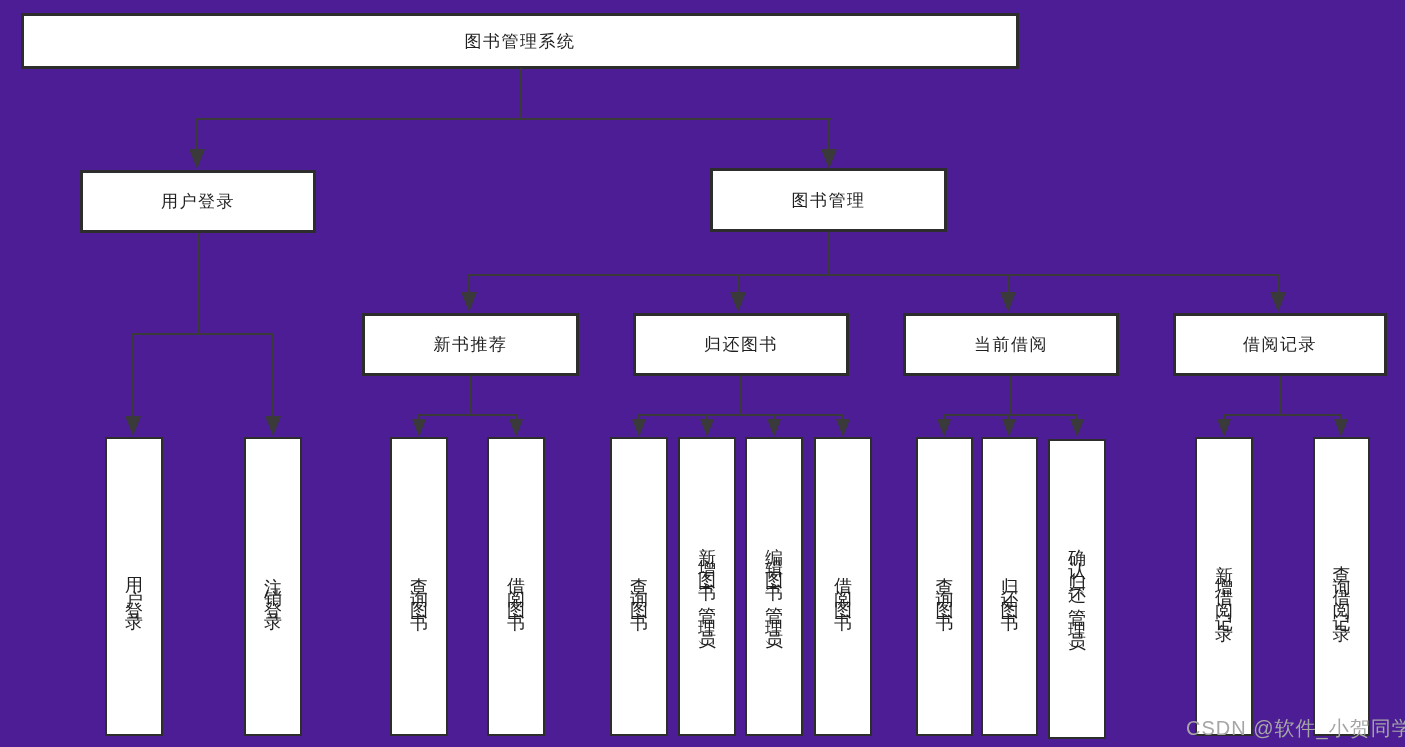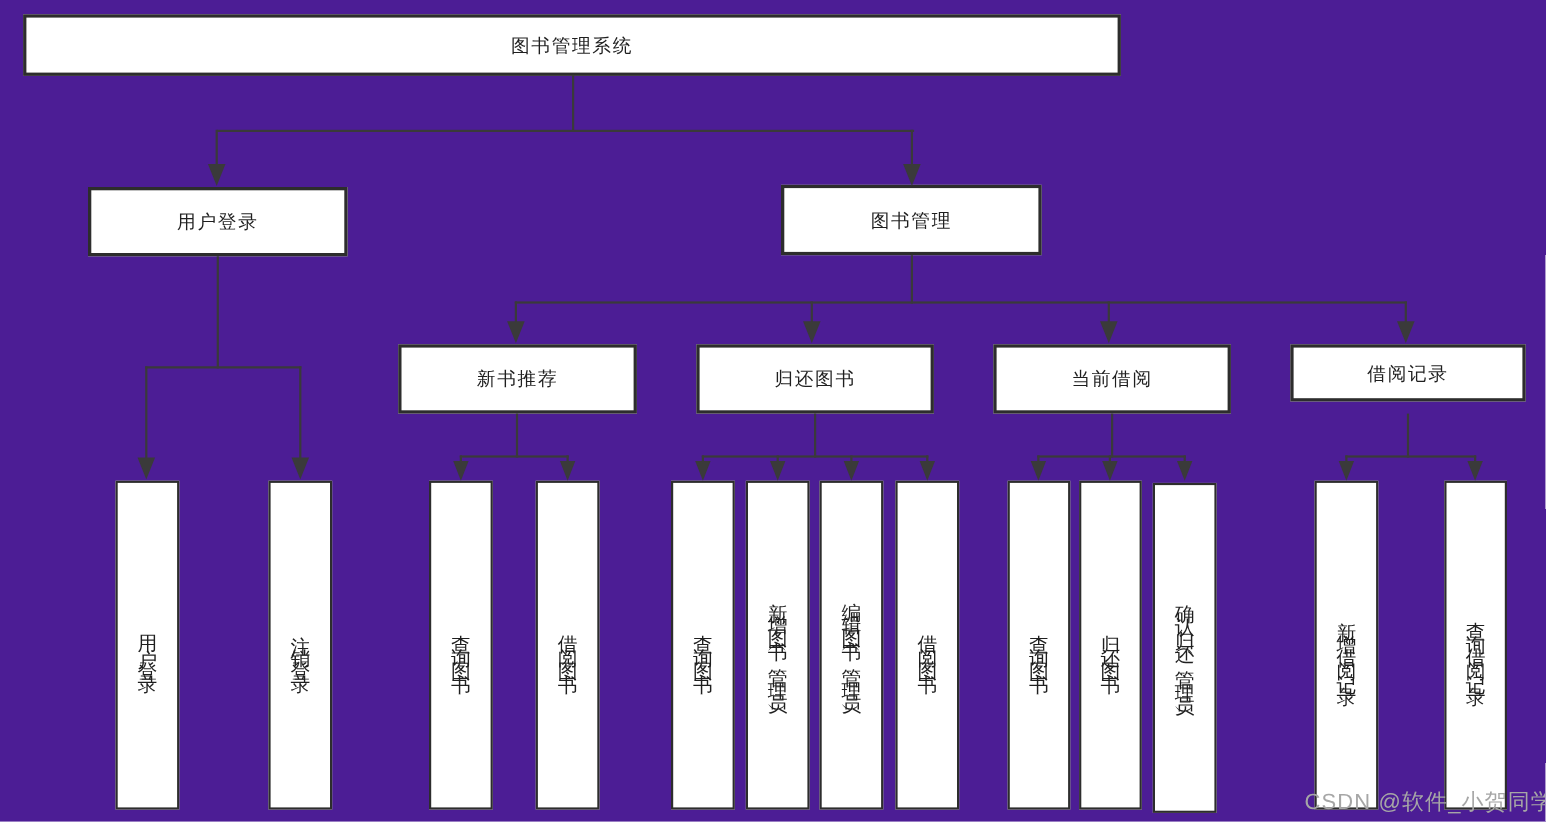--- a/index.html
+++ b/index.html
@@ -53,21 +53,21 @@
   </div>
 
   <div class="node" style="left:633px;top:313px;width:216px;height:63px;">
     <span>归还图书</span>
   </div>
 
   <div class="node" style="left:903px;top:313px;width:216px;height:63px;">
     <span>当前借阅</span>
   </div>
 
-  <div class="node" style="left:1173px;top:313px;width:214px;height:52px;">
+  <div class="node" style="left:1173px;top:313px;width:214px;height:63px;">
     <span>借阅记录</span>
   </div>
 
   <div class="node leaf" style="left:105px;top:437px;width:58px;height:299px;">
     <span class="vtext">用户登录</span>
   </div>
   <div class="node leaf" style="left:244px;top:437px;width:58px;height:299px;">
     <span class="vtext">注销登录</span>
   </div>
 

